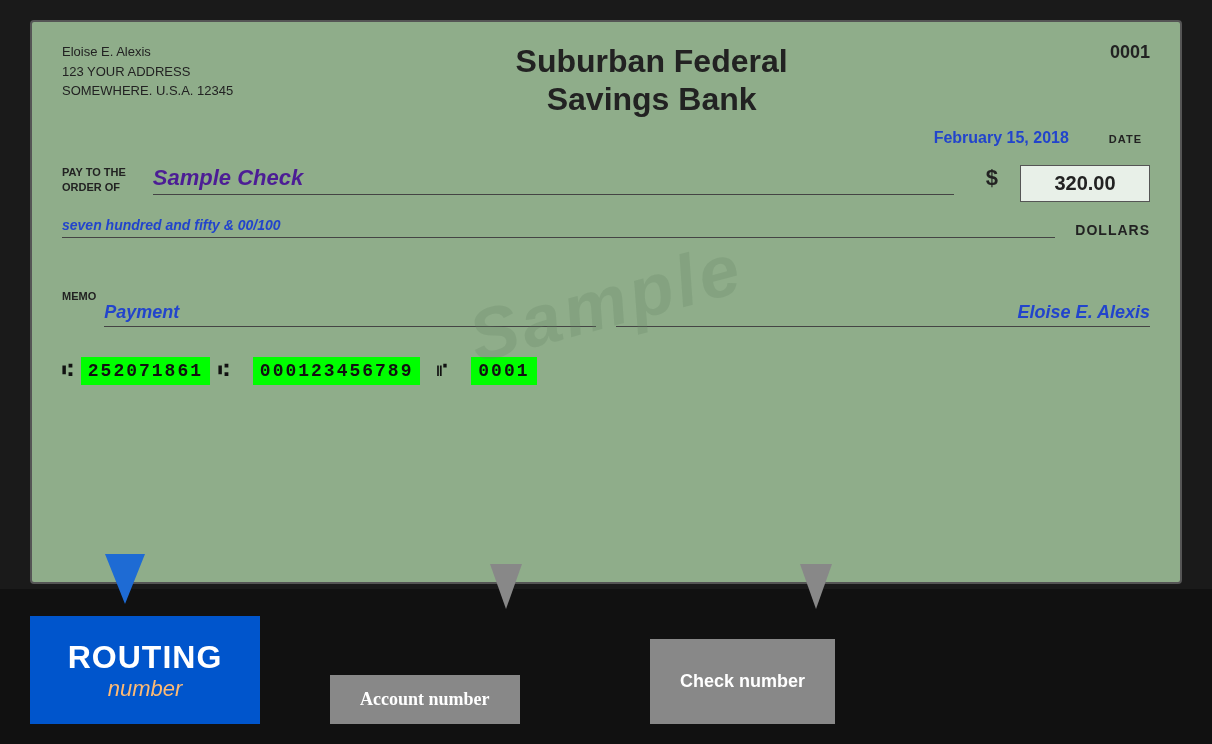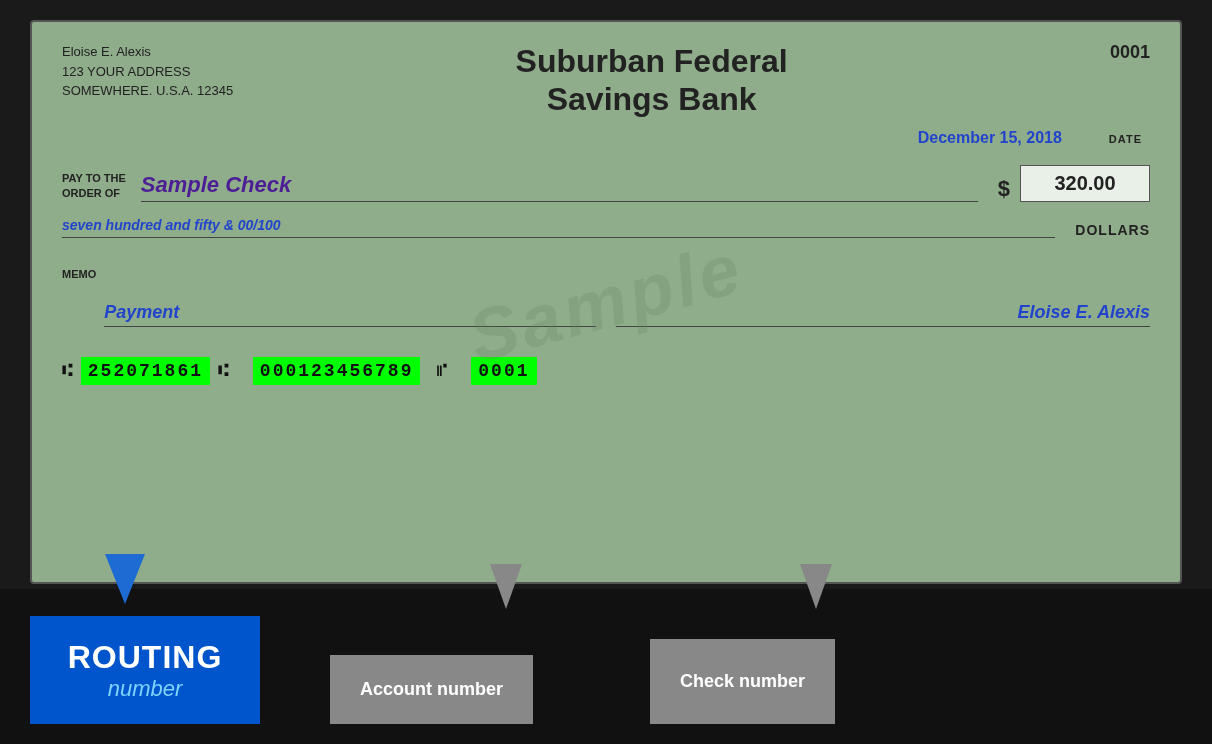--- a/index.html
+++ b/index.html
@@ -84,35 +84,34 @@
       font-weight: bold;
       margin-right: 30px;
     }
 
     .date-label {
       font-size: 11px;
       color: #222;
       font-weight: bold;
       letter-spacing: 1px;
       margin-right: 8px;
-      margin-left: 7px;
     }
 
     .date-section {
       display: flex;
       flex-direction: column;
       align-items: flex-end;
     }
 
     
     .pay-to-row {
       display: flex;
-      align-items: flex-end;
+      align-items: flex-start;
       margin-bottom: 14px;
-      gap: 10px;
+      gap: 22px;
     }
 
     .pay-to-label {
       font-size: 11px;
       color: #222;
       font-weight: bold;
       white-space: nowrap;
       line-height: 1.4;
       margin-right: 5px;
     }
@@ -181,21 +180,21 @@
     
     .memo-sig-row {
       display: flex;
       align-items: flex-end;
       margin-bottom: 30px;
       gap: 20px;
     }
 
     .memo-section {
       display: flex;
-      align-items: flex-start;
+      align-items: center;
       gap: 8px;
       flex: 1;
     }
 
     .memo-label {
       font-size: 11px;
       color: #222;
       font-weight: bold;
       margin-bottom: 3px;
       white-space: nowrap;
@@ -287,21 +286,21 @@
 
     .routing-label-top {
       font-size: 32px;
       font-weight: bold;
       color: #fff;
       letter-spacing: 1px;
     }
 
     .routing-label-bottom {
       font-size: 22px;
-      color: #7dd3fc;
+      color: #fdba74;
       font-style: italic;
     }
 
     
     .arrow-routing {
       position: absolute;
       left: 105px;
       bottom: 140px;
       width: 0;
       height: 0;
@@ -312,22 +311,23 @@
     }
 
     .account-label-box {
       position: absolute;
       left: 330px;
       bottom: 20px;
       background: #888;
       color: #fff;
       font-size: 18px;
       font-weight: bold;
-      padding: 24px 30px;
+      padding: 14px 30px;
       text-align: center;
+      font-family: Liberation Serif, serif;
     }
 
     .check-label-box {
       position: absolute;
       left: 650px;
       bottom: 20px;
       background: #888;
       color: #fff;
       font-size: 18px;
       font-weight: bold;
@@ -372,21 +372,21 @@
       <div>123 YOUR ADDRESS</div>
       <div>SOMEWHERE. U.S.A. 12345</div>
     </div>
     <div class="bank-name">Suburban Federal<br>Savings Bank</div>
     <div class="check-number-top">0001</div>
   </div>
 
   <div class="date-row">
     <div class="date-section">
       <div style="display:flex; align-items:baseline; gap:10px;">
-        <span class="date-value">December 15, 2018</span>
+        <span class="date-value">February 15, 2018</span>
         <span class="date-label">DATE</span>
       </div>
     </div>
   </div>
 
   <div class="pay-to-row">
     <div class="pay-to-label">PAY TO THE<br>ORDER OF</div>
     <div class="pay-to-line">
       <span class="pay-to-value">Sample Check</span>
     </div>

